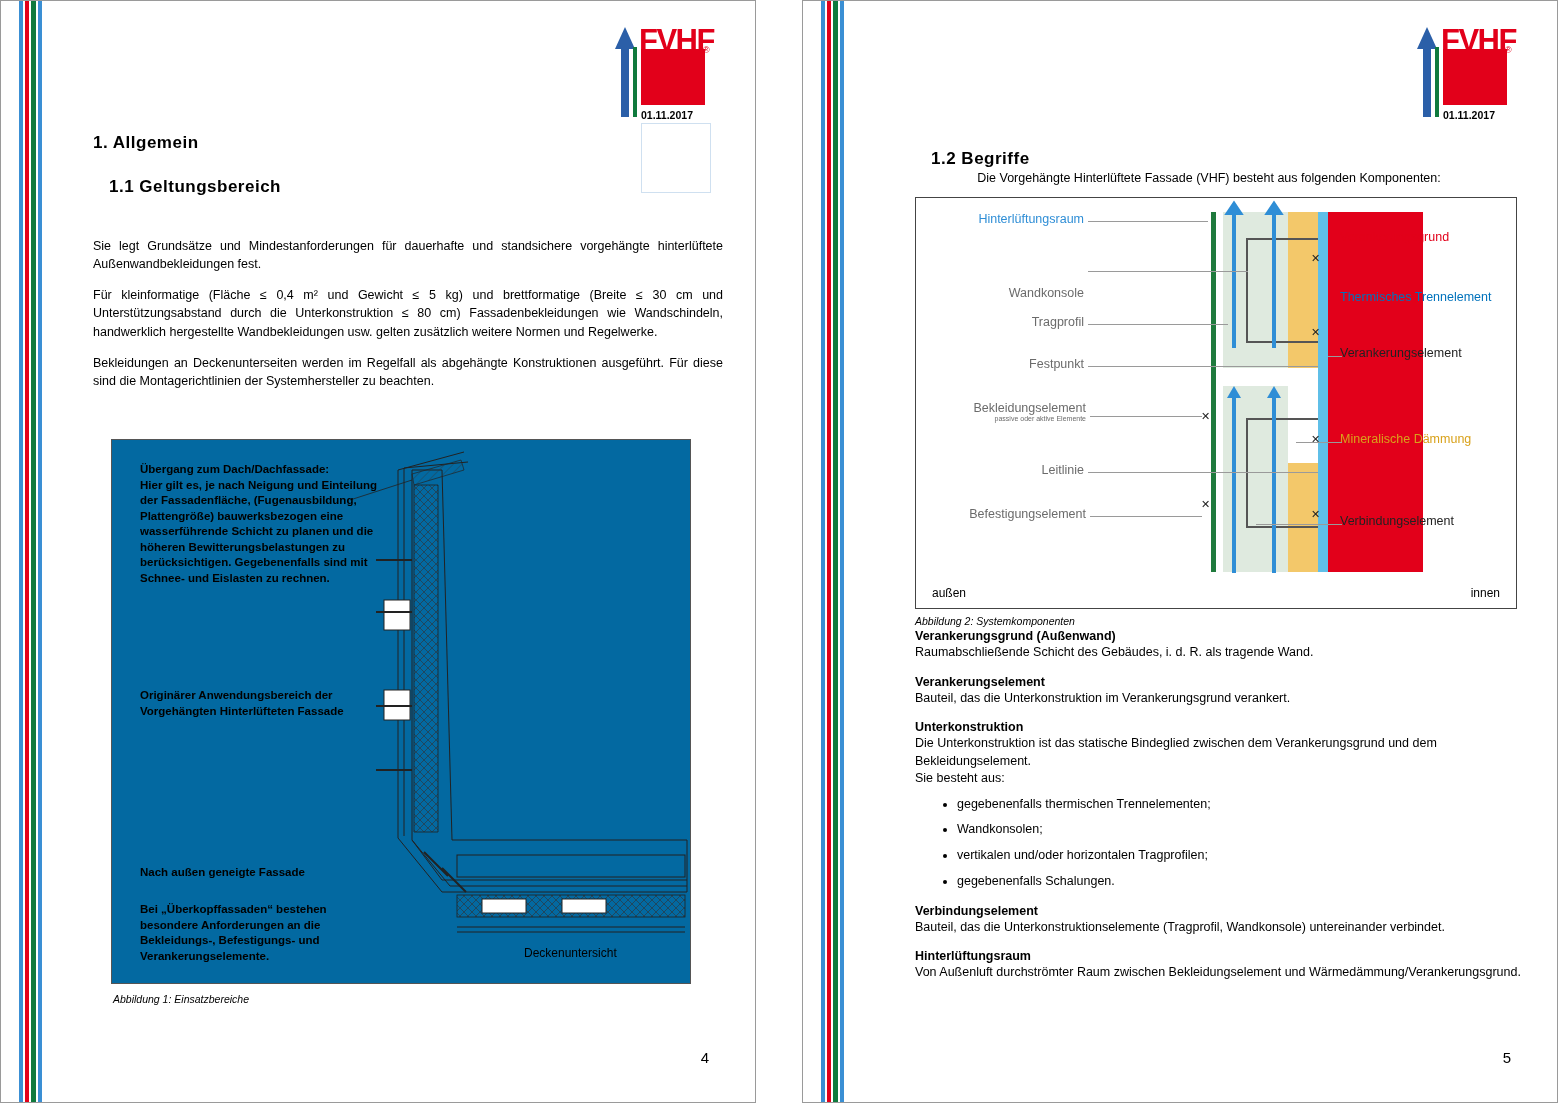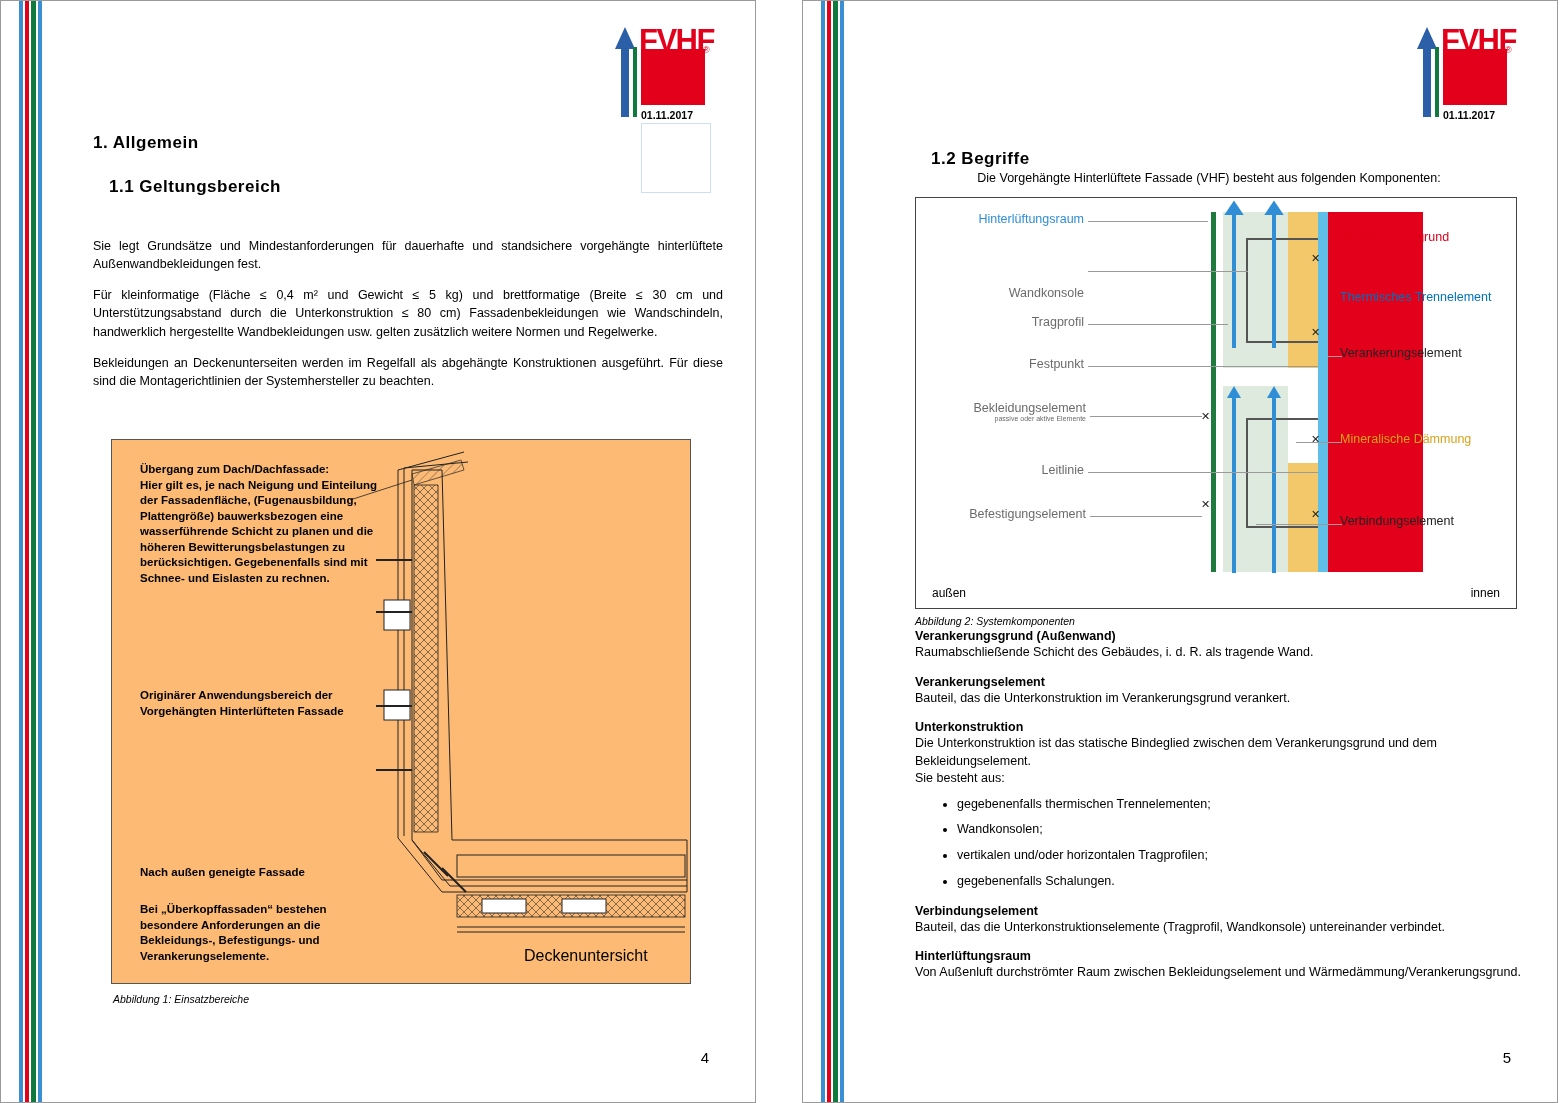--- a/index.html
+++ b/index.html
@@ -35,21 +35,21 @@
     font-size:12.5px; line-height:1.45; margin:0 0 13px 0;
     text-align:justify;
   }
   .pagenum { position:absolute; bottom:36px; right:46px; font-size:15px; }
 
   .caption { font-size:10.5px; font-style:italic; }
 
   
   .fig1 {
     position:absolute; left:110px; top:438px; width:580px; height:545px;
-    border:1px solid #555; background:#fdba74; overflow:hidden;
+    border:1px solid #555; background:#0369a1; overflow:hidden;
   }
   .fig1 .note { position:absolute; font-size:11.5px; font-weight:bold; line-height:1.35; }
   .fig1 .note.thin { font-weight:bold; }
 
   
   .fig2 {
     position:absolute; left:112px; top:196px; width:602px; height:412px;
     border:1px solid #444; background:#fff; overflow:hidden;
   }
   .f2label { position:absolute; font-size:12.5px; color:#6b6b6b; }
@@ -145,21 +145,21 @@
           <line x1="238" y1="60" x2="300" y2="40" stroke="#222" stroke-width="0.8"></line>
         </g>
       </svg>
 
       <div class="note" style="left:28px;top:22px;width:250px;white-space:pre-line;">Übergang zum Dach/Dachfassade:
 Hier gilt es, je nach Neigung und Einteilung der Fassadenfläche, (Fugenausbildung, Plattengröße) bauwerksbezogen eine wasserführende Schicht zu planen und die höheren Bewitterungsbelastungen zu berücksichtigen. Gegebenenfalls sind mit Schnee- und Eislasten zu rechnen.</div>
       <div class="note" style="left:28px;top:248px;width:250px;white-space:pre-line;">Originärer Anwendungsbereich der
 Vorgehängten Hinterlüfteten Fassade</div>
       <div class="note" style="left:28px;top:425px;width:250px;">Nach außen geneigte Fassade</div>
       <div class="note" style="left:28px;top:462px;width:225px;">Bei „Überkopffassaden“ bestehen besondere Anforderungen an die Bekleidungs-, Befestigungs- und Verankerungselemente.</div>
-      <div class="note thin" style="left:412px;top:505px;font-weight:normal;font-size:16px;">Deckenuntersicht</div>
+      <div class="note thin" style="left:412px;top:505px;font-weight:normal;font-size:12px;">Deckenuntersicht</div>
     </div>
 
     <div class="caption" style="position:absolute;left:112px;top:992px;">Abbildung 1: Einsatzbereiche</div>
 
     <div class="pagenum">4</div>
   </div>
 
   <div class="gap"></div>
 
   <div class="page right">

